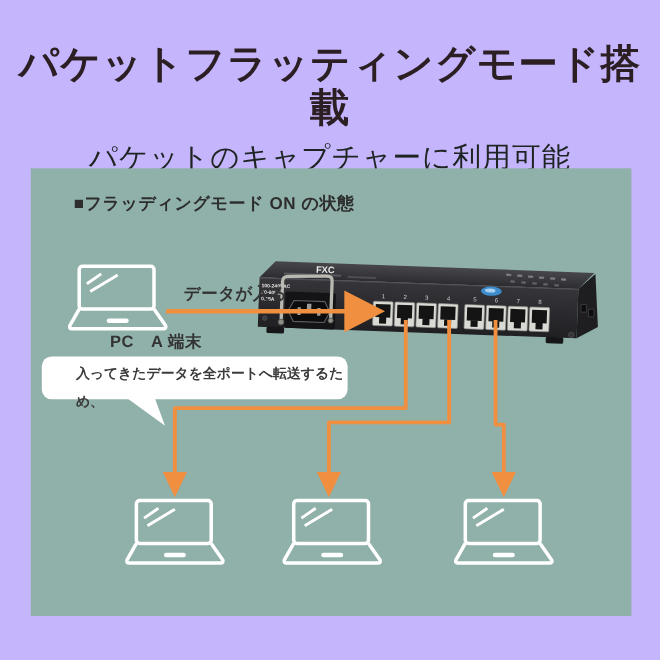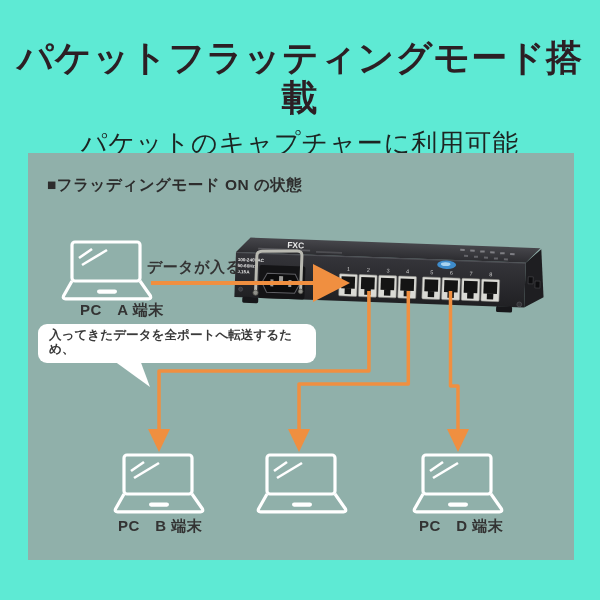--- a/index.html
+++ b/index.html
@@ -1,40 +1,40 @@
 <!DOCTYPE html>
 <html><head>
 <meta charset="utf-8">
 <style>
   html,body{margin:0;padding:0;}
   body{font-family:"Liberation Sans","DejaVu Sans",sans-serif;}
   .stage{
     position:relative;width:600px;height:600px;overflow:hidden;
-    background:#5eead4;
+    background:#c4b5fd;
   }
   .header{position:absolute;left:0;top:38px;width:600px;text-align:center;}
   .page-title{
     font-size:36px;font-weight:800;letter-spacing:1px;color:#2c1f24;line-height:1.1;
   }
   .page-subtitle{
     margin-top:9px;font-size:26px;font-weight:400;letter-spacing:1px;color:#1d2422;
   }
   .panel{
     position:absolute;left:28px;top:153px;width:546px;height:407px;
     background:#90b0aa;
   }
-  .abs{position:absolute;}
+  .abs{position:absolute;margin-left:20px;}
   .section-heading{
     left:47px;top:175px;font-size:15.5px;font-weight:700;color:#2d2d2d;letter-spacing:.5px;
   }
   .entry-label{
     left:147px;top:258px;font-size:15px;font-weight:600;color:#333;letter-spacing:.5px;font-family:Liberation Mono, monospace;
   }
   .bubble-text{left:49px;top:328px;width:262px;color:#3a3a3a;}
-  .bubble-text div{font-size:12.6px;font-weight:600;line-height:14px;letter-spacing:0;}
+  .bubble-text div{font-size:12.6px;font-weight:600;line-height:25px;letter-spacing:0;}
   .pc-label{font-size:15px;font-weight:600;color:#333;letter-spacing:.5px;}
   .pc-a-label{left:80px;top:301px;}
   .pc-b-label{left:118px;top:517px;}
   .pc-c-label{left:264px;top:517px;}
   .pc-d-label{left:419px;top:517px;}
   svg{position:absolute;left:0;top:0;}
 </style>
 </head>
 <body>
 
@@ -220,16 +220,14 @@
 
   <div class="abs section-heading">■フラッディングモード ON の状態</div>
 
   <div class="abs entry-label">データが入る</div>
 
   <div class="abs bubble-text">
     <div>入ってきたデータを全ポートへ転送するため、</div>
   </div>
 
   <div class="abs pc-label pc-a-label">PC　A 端末</div>
-  <div class="abs pc-label pc-b-label">PC　B 端末</div>
-  <div class="abs pc-label pc-d-label">PC　D 端末</div>
 
 </div>
 
 </body></html>

